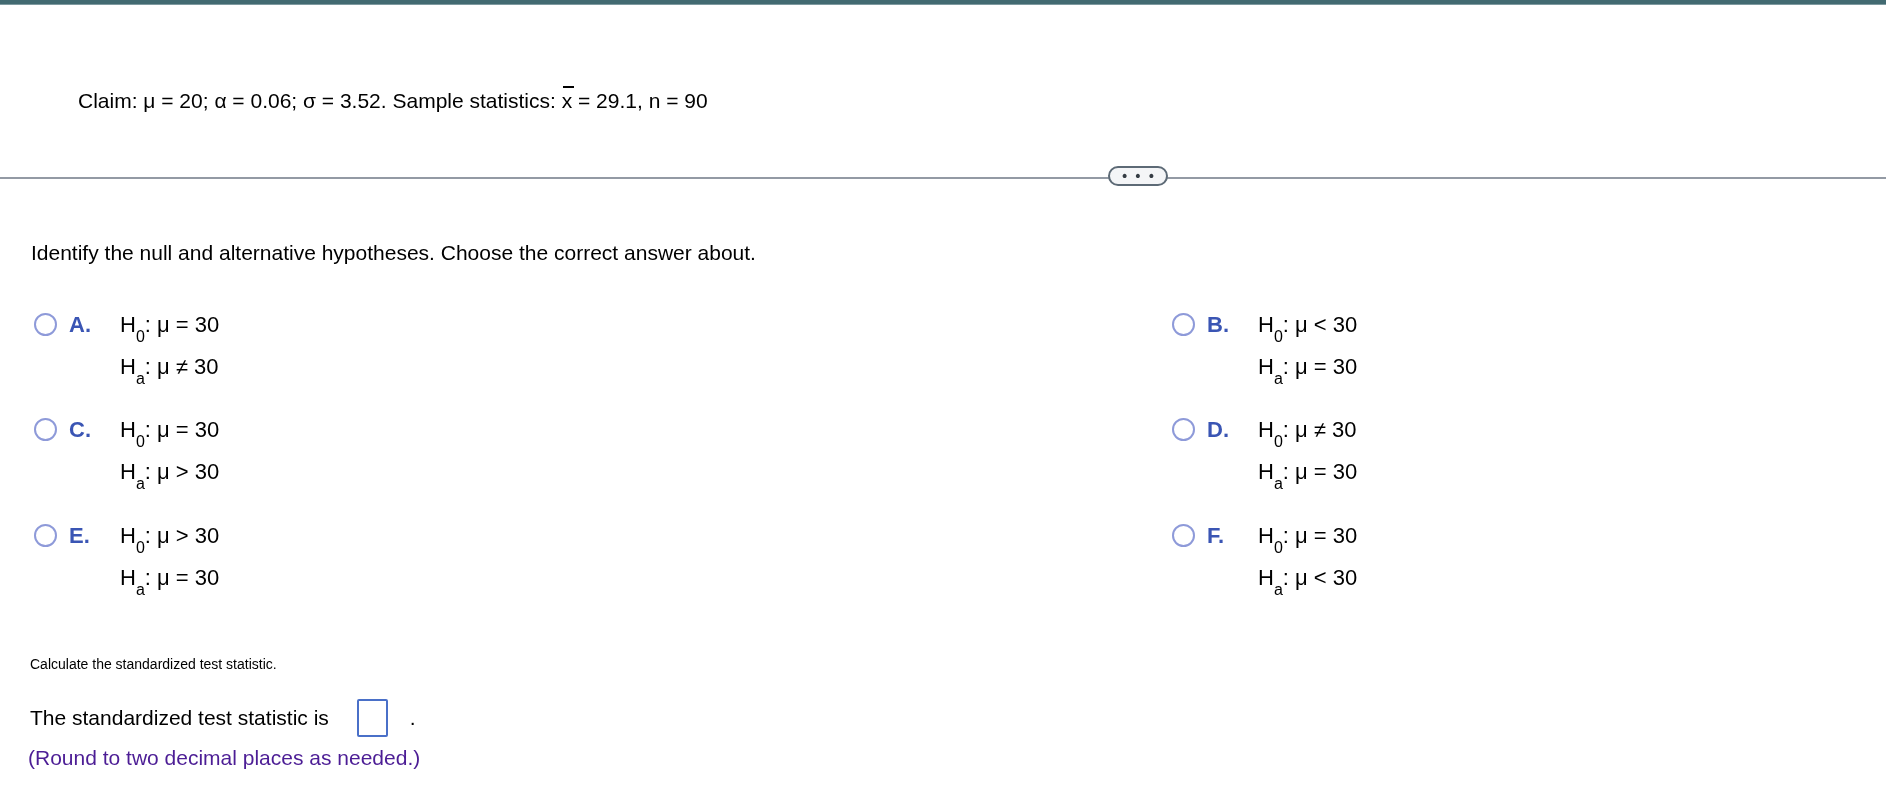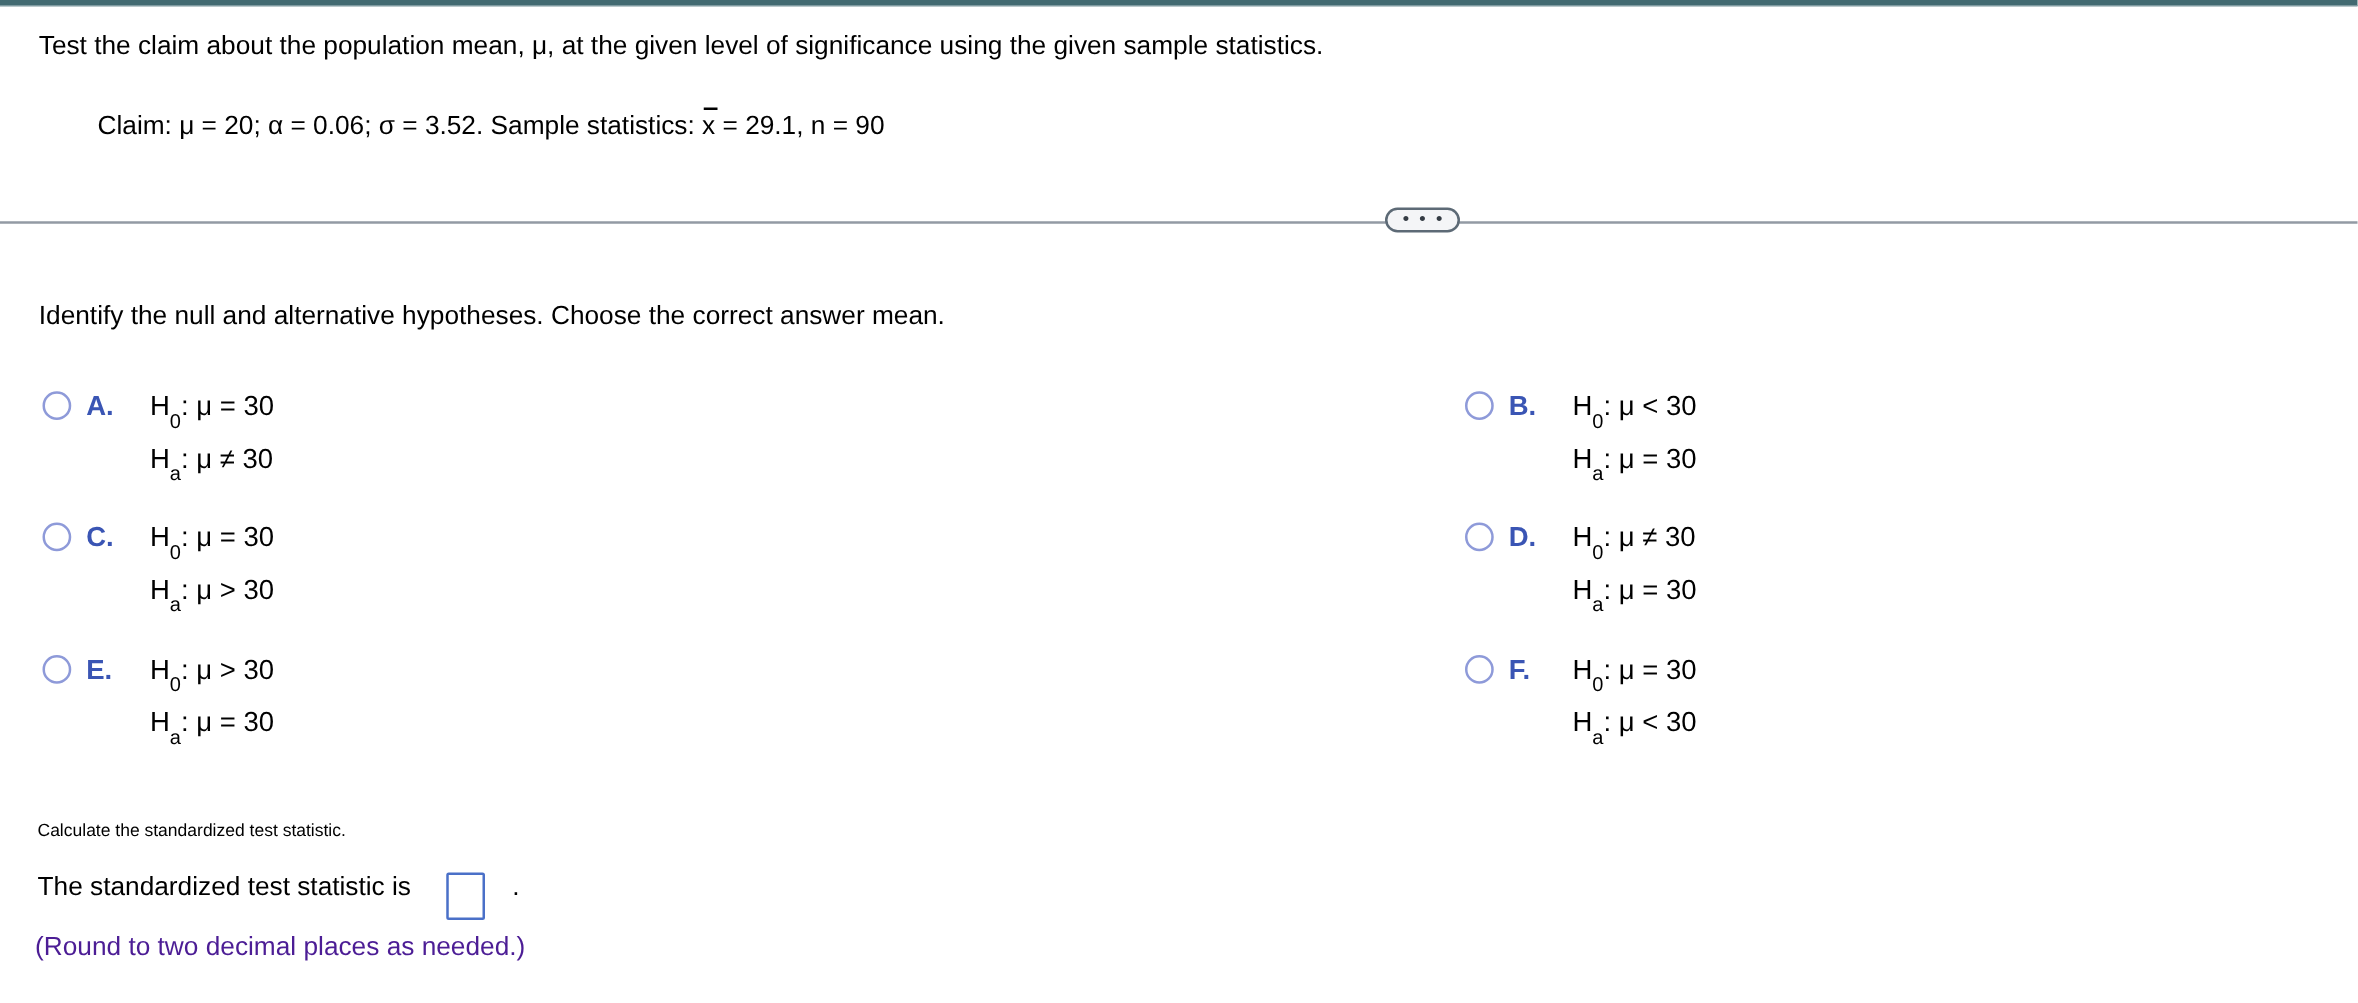--- a/index.html
+++ b/index.html
@@ -49,47 +49,46 @@
   .fline sub{font-size:16px;line-height:0;position:relative;bottom:-5px;}
 
   .opt-a{left:34px;top:304px;}
   .opt-b{left:1172px;top:304px;}
   .opt-c{left:34px;top:409px;}
   .opt-d{left:1172px;top:409px;}
   .opt-e{left:34px;top:515px;}
   .opt-f{left:1172px;top:515px;}
 
   .calc-prompt{position:absolute;left:30px;top:651px;font-size:14px;line-height:26px;}
-  .answer-line{position:absolute;left:30px;top:698px;height:40px;display:flex;font-size:21px;gap:20px;}
+  .answer-line{position:absolute;left:30px;top:698px;height:40px;display:flex;align-items:center;font-size:21px;gap:20px;}
   .answer-box{
     width:27px;height:34px;margin-left:8px;margin-right:2px;
     border:2px solid #4a70c8;border-radius:2px;background:#fff;
     padding:0;font-size:20px;text-align:center;outline:none;
   }
   .round-note{position:absolute;left:28px;top:745px;font-size:21px;line-height:26px;color:#4c1d95;}
 </style>
 </head>
 <body>
 
 <div class="page">
 
   <div class="top-accent"></div>
 
-  <div class="title">Test the claim about the population mean, μ, at the given level of significance using the given sample statistics.</div>
 
   <div class="claim"><span>Claim: μ = 20; α = 0.06; σ = 3.52. Sample statistics: </span><span class="xbar">x</span><span> = 29.1, n = 90</span></div>
 
   <div class="divider-wrap">
     <div class="divider-line"></div>
     <button class="ellipsis-pill">
       <span class="dots">•••</span>
     </button>
   </div>
 
-  <div class="prompt">Identify the null and alternative hypotheses. Choose the correct answer mean.</div>
+  <div class="prompt">Identify the null and alternative hypotheses. Choose the correct answer about.</div>
 
   <div class="option opt-a">
     <span class="radio"></span>
     <span class="letter">A.</span>
     <div class="lines">
       <div class="fline"><span>H</span><sub>0</sub><span>: μ = 30</span></div>
       <div class="fline"><span>H</span><sub>a</sub><span>: μ ≠ 30</span></div>
     </div>
   </div>
 

